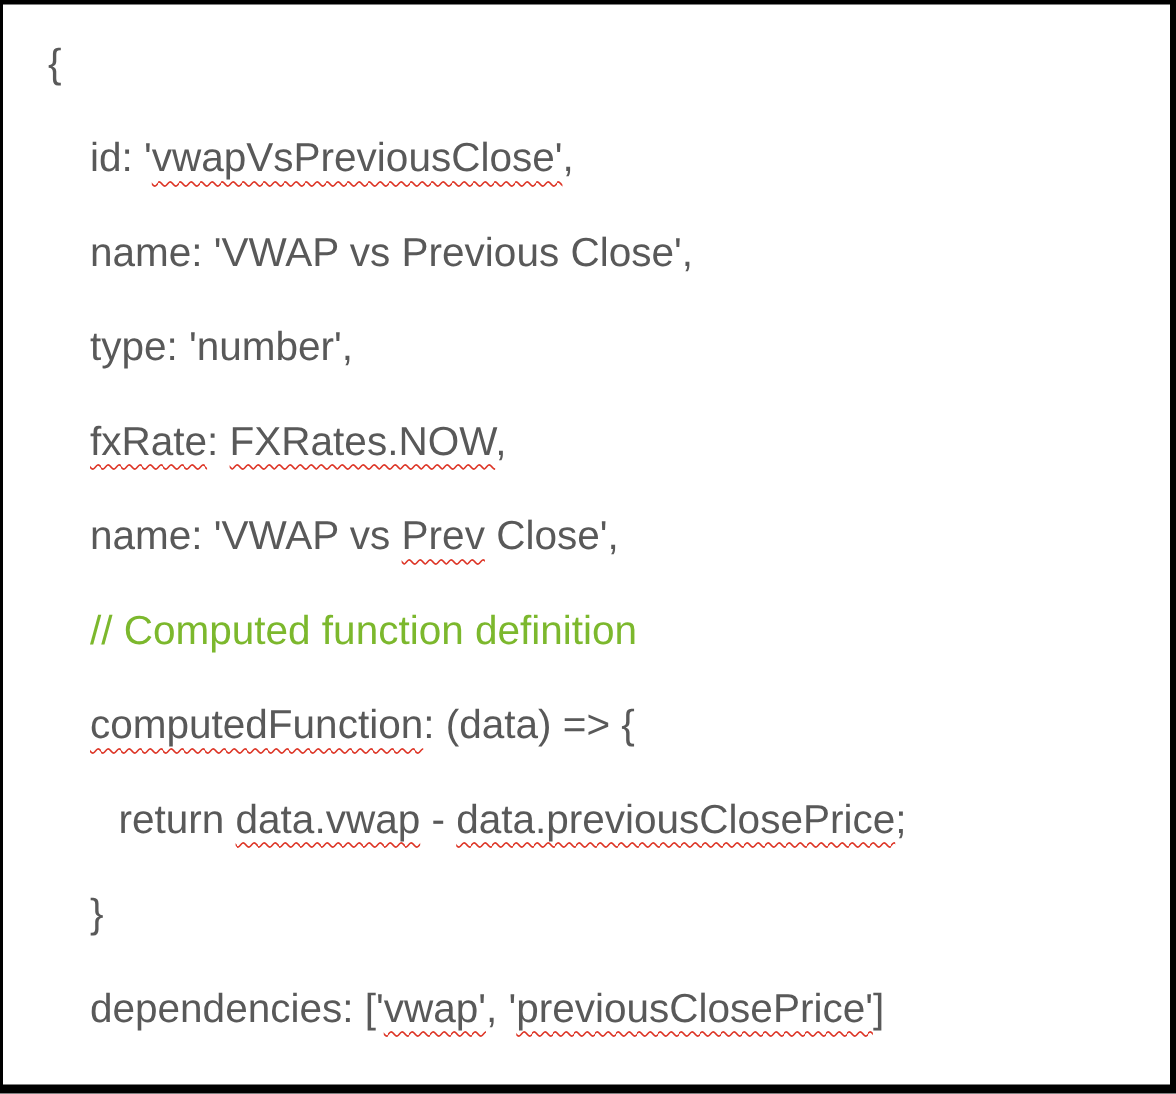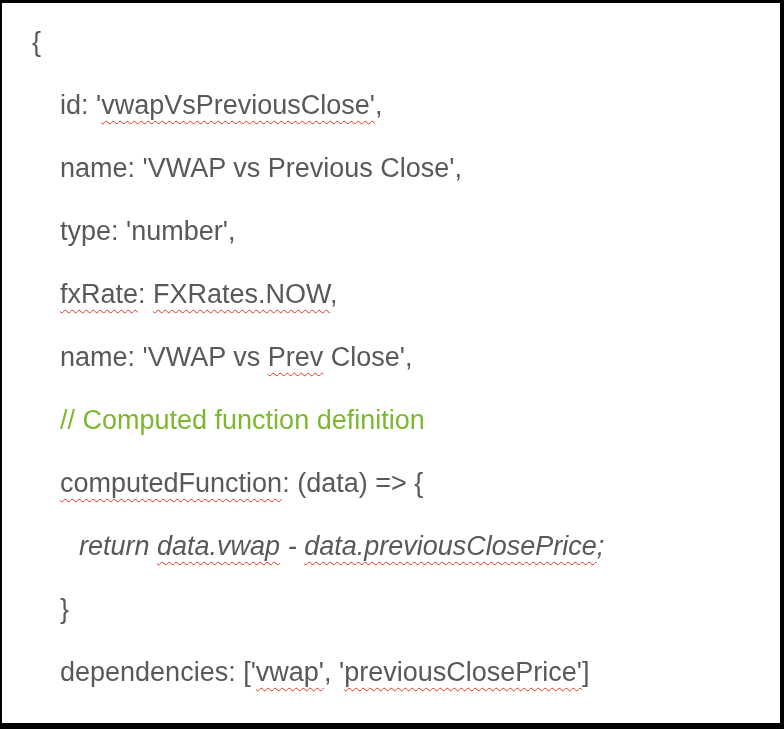--- a/index.html
+++ b/index.html
@@ -22,21 +22,21 @@
   .code-block {
     padding: 8px 0 0 30px;
     font-size: 27px;
     line-height: 63px;
     color: var(--code-color);
     white-space: pre;
   }
   .code-line { height: 63px; }
   .indent-0 { padding-left: 0; }
   .indent-1 { padding-left: 28px; }
-  .indent-2 { padding-left: 47px; font-style: italic; }
+  .indent-2 { padding-left: 47px; }
   .seg { color: var(--code-color); }
   .seg.comment { color: var(--comment-color); margin-top: 12px; }
   .seg.misspelled {
     text-decoration-line: underline;
     text-decoration-style: wavy;
     text-decoration-color: var(--squiggle-color);
     text-decoration-thickness: 1px;
     text-underline-offset: 6px;
     margin-top: 32px;
   }

